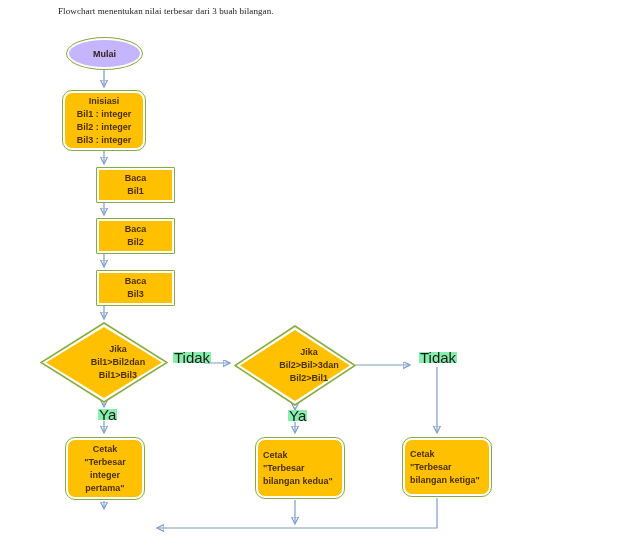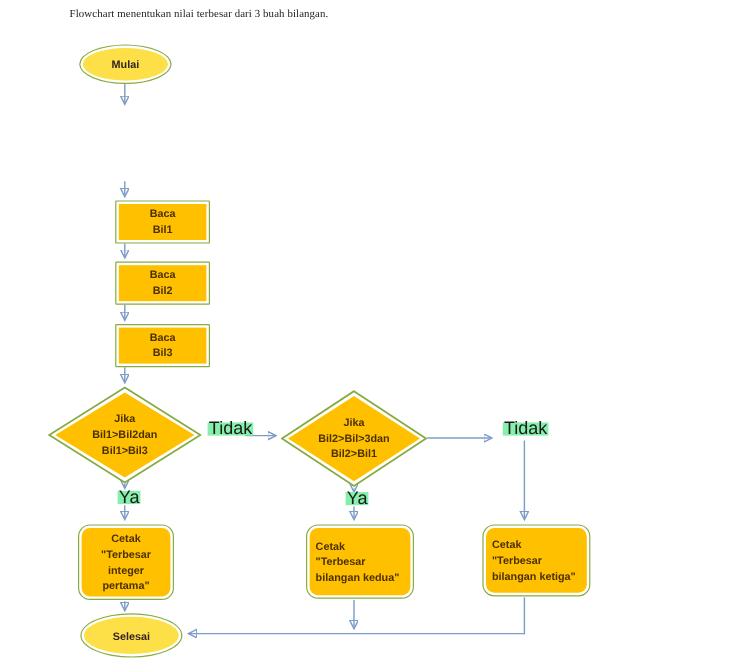--- a/index.html
+++ b/index.html
@@ -20,29 +20,29 @@
   .rrect .fill{border-radius:7px;}
   .fill{
     width:100%;height:100%;box-sizing:border-box;background:#ffc000;
     display:flex;flex-direction:column;justify-content:center;align-items:center;
     font-size:9px;font-weight:bold;color:#4b3000;line-height:13px;text-align:center;
   }
   .fill.left{align-items:flex-start;padding-left:5px;text-align:left;}
 
   .oval{position:absolute;box-sizing:border-box;border:1.5px solid #87ab41;border-radius:50%;background:#fff;padding:2px;}
   .oval .ofill{
-    width:100%;height:100%;border-radius:50%;background:#fde047;
+    width:100%;height:100%;border-radius:50%;background:#c4b5fd;
     display:flex;align-items:center;justify-content:center;
     font-size:9px;font-weight:bold;color:#332222;
   }
 
   .diamond{position:absolute;}
   .diamond svg{position:absolute;left:0;top:0;}
   .dtext{
-    position:absolute;left:0;top:0;width:100%;height:100%;
+    position:absolute;left:14px;top:0;width:100%;height:100%;
     display:flex;flex-direction:column;justify-content:center;align-items:center;
     font-size:9px;font-weight:bold;color:#4b3000;line-height:13px;text-align:center;
   }
   .lbl{
     position:absolute;font-size:15px;color:#1a1a1a;background:#86efac;padding:0 1px;line-height:11px;
   }
 </style>
 </head>
 <body>
 
@@ -70,20 +70,28 @@
     <path d="M437,367 L437,432" marker-end="url(#arw)"></path>
     <path d="M104,501 L104,508" marker-end="url(#arw)"></path>
     <path d="M295,500 L295,523" marker-end="url(#arw)"></path>
     <path d="M437,498 L437,528 L158,528" marker-end="url(#arw)"></path>
   </svg>
 
   <div class="oval" style="left:66px;top:37px;width:77px;height:33px;">
     <div class="ofill">Mulai</div>
   </div>
 
+  <div class="shape rrect" style="left:62px;top:90px;width:84px;height:61px;">
+    <div class="fill">
+        <div>Inisiasi</div>
+        <div>Bil1 : integer</div>
+        <div>Bil2 : integer</div>
+        <div>Bil3 : integer</div>
+      </div>
+  </div>
 
   <div class="shape rect" style="left:64px;top:167px;width:79px;height:36px;">
     <div class="fill">
         <div>Baca</div>
         <div>Bil1</div>
       </div>
   </div>
   <div class="shape rect" style="left:64px;top:218px;width:79px;height:36px;">
     <div class="fill">
         <div>Baca</div>
@@ -137,22 +145,19 @@
       </div>
   </div>
   <div class="shape rrect" style="left:402px;top:437px;width:90px;height:60px;">
     <div class="fill left">
         <div>Cetak</div>
         <div>"Terbesar</div>
         <div>bilangan ketiga"</div>
       </div>
   </div>
 
-  <div class="oval" style="left:67px;top:511px;width:85px;height:37px;">
-    <div class="ofill">Selesai</div>
-  </div>
 
   <div class="lbl" style="left:173px;top:352px;">Tidak</div>
   <div class="lbl" style="left:98px;top:409px;">Ya</div>
   <div class="lbl" style="left:288px;top:410px;">Ya</div>
   <div class="lbl" style="left:419px;top:352px;">Tidak</div>
 
 </div>
 
 </body></html>

